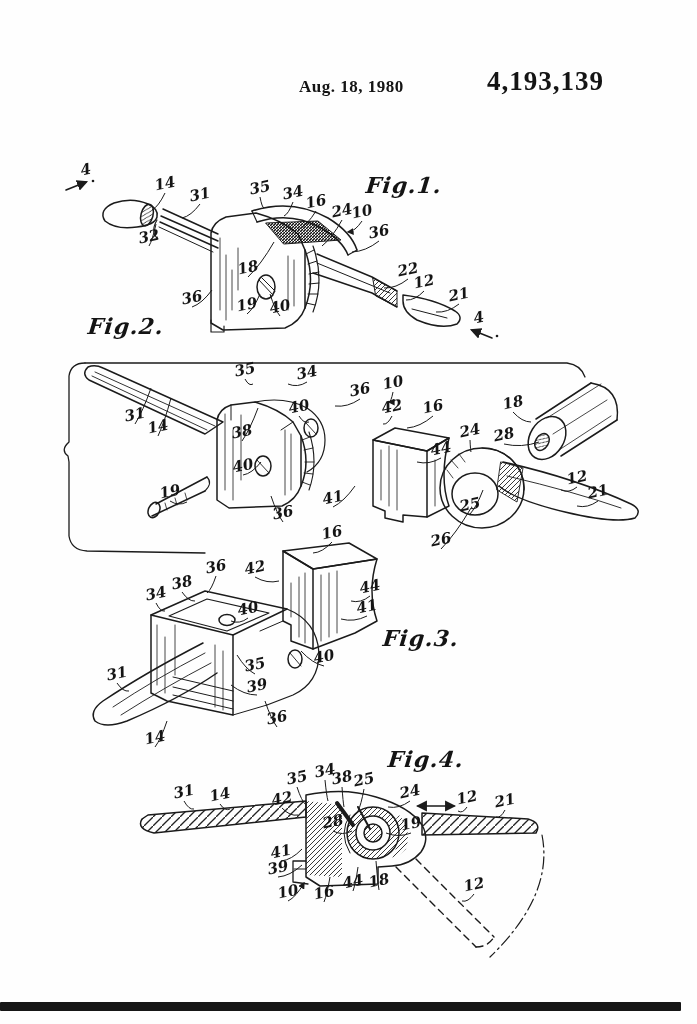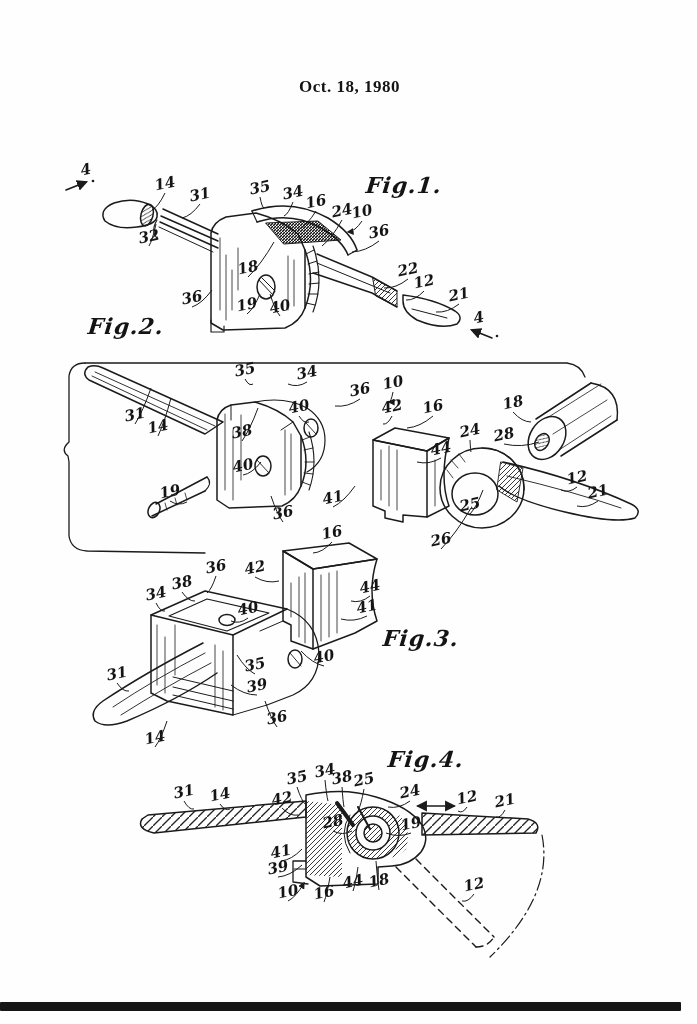--- a/index.html
+++ b/index.html
@@ -43,21 +43,22 @@
       </pattern>
       <pattern id="hd" width="3" height="3" patternUnits="userSpaceOnUse">
         <path d="M0,3 L3,0" stroke="#111" stroke-width="1.5"></path>
       </pattern>
       <marker id="ah" viewBox="0 0 10 10" refX="8" refY="5" markerWidth="7" markerHeight="7" orient="auto-start-reverse">
         <path d="M0,0 L10,5 L0,10 Z" fill="#1b1b1b"></path>
       </marker>
     </defs>
   </svg>
 
-  <div class="hdr-date">Oct. 18, 1980</div>
+  <div class="hdr-date">Aug. 18, 1980</div>
+  <div class="hdr-num">4,193,139</div>
 
   <div class="figure" id="fig1">
     <svg class="art" viewBox="0 0 440 190">
       <g stroke="#1b1b1b" stroke-width="1.5" fill="none" stroke-linecap="round" stroke-linejoin="round">
         <path d="M45,61 Q38,50 54,43 Q72,37 88,44 Q99,49 97,57 Q95,65 77,67 Q56,70 45,61 Z"></path>
         <ellipse cx="87" cy="55" rx="6" ry="11" transform="rotate(15 87 55)" fill="url(#h1)"></ellipse>
         <path d="M97,60 Q90,72 98,79" stroke-width="1.1"></path>
         <path d="M103,49 L158,74"></path>
           <path d="M101,56 L158,81"></path>
         <path d="M100,62 L158,88"></path>

